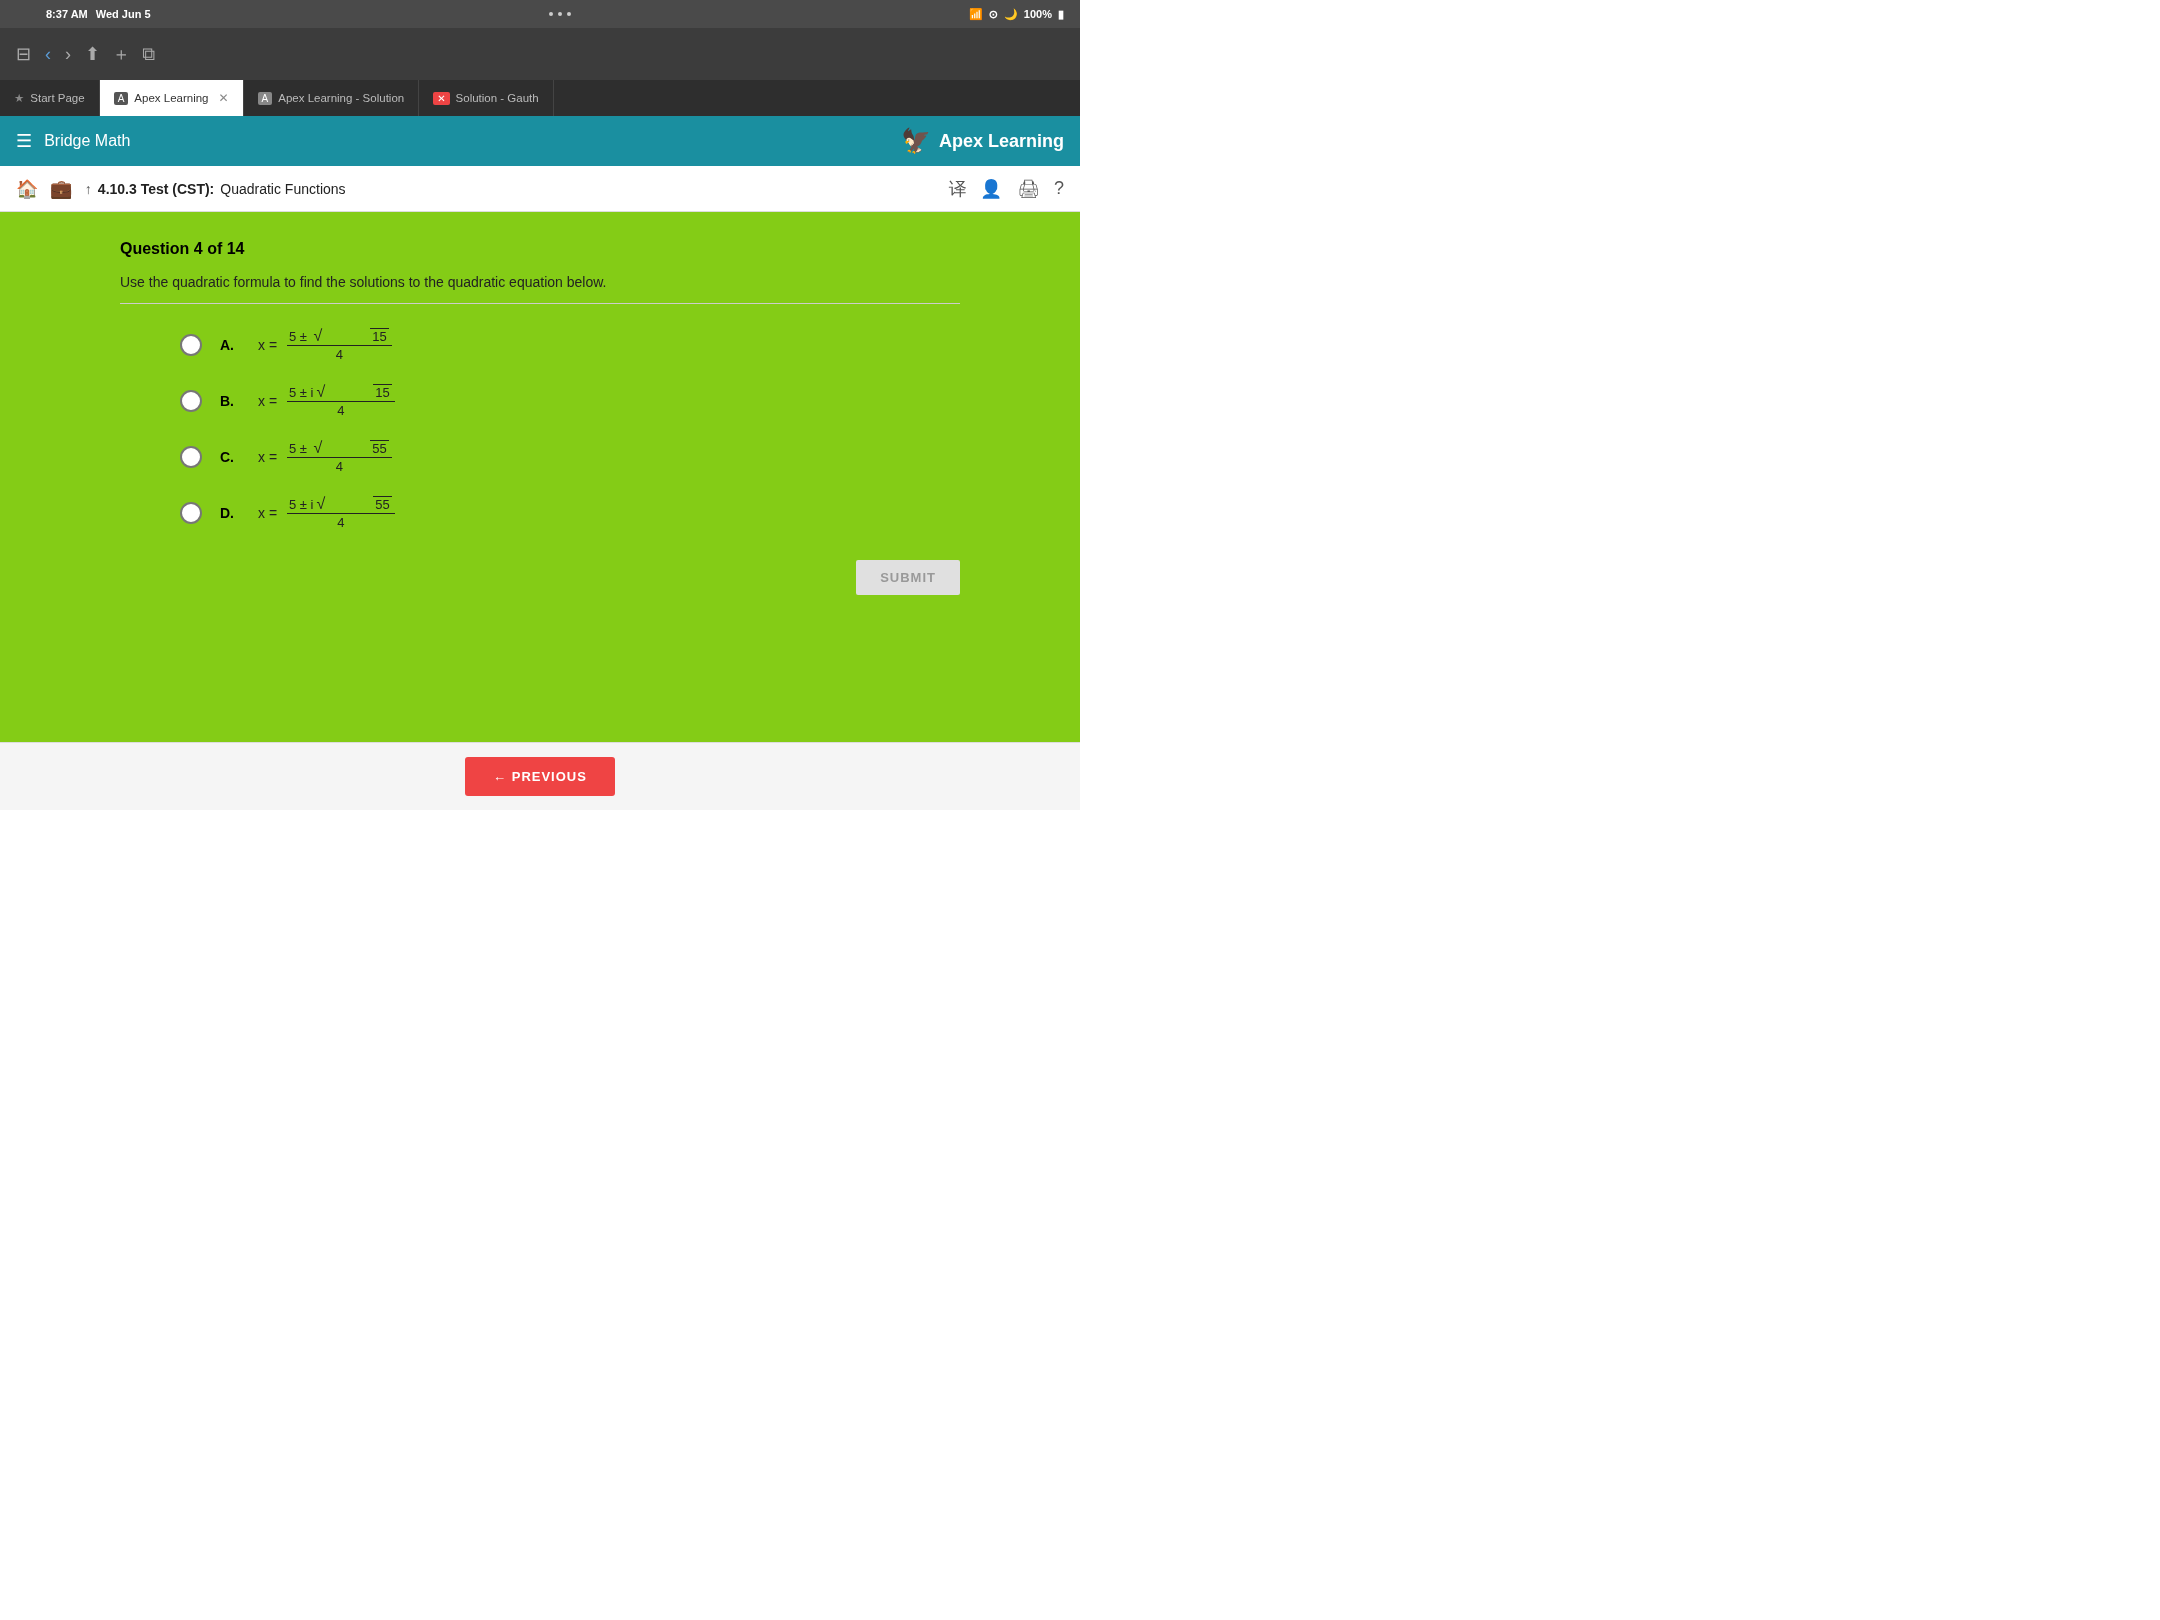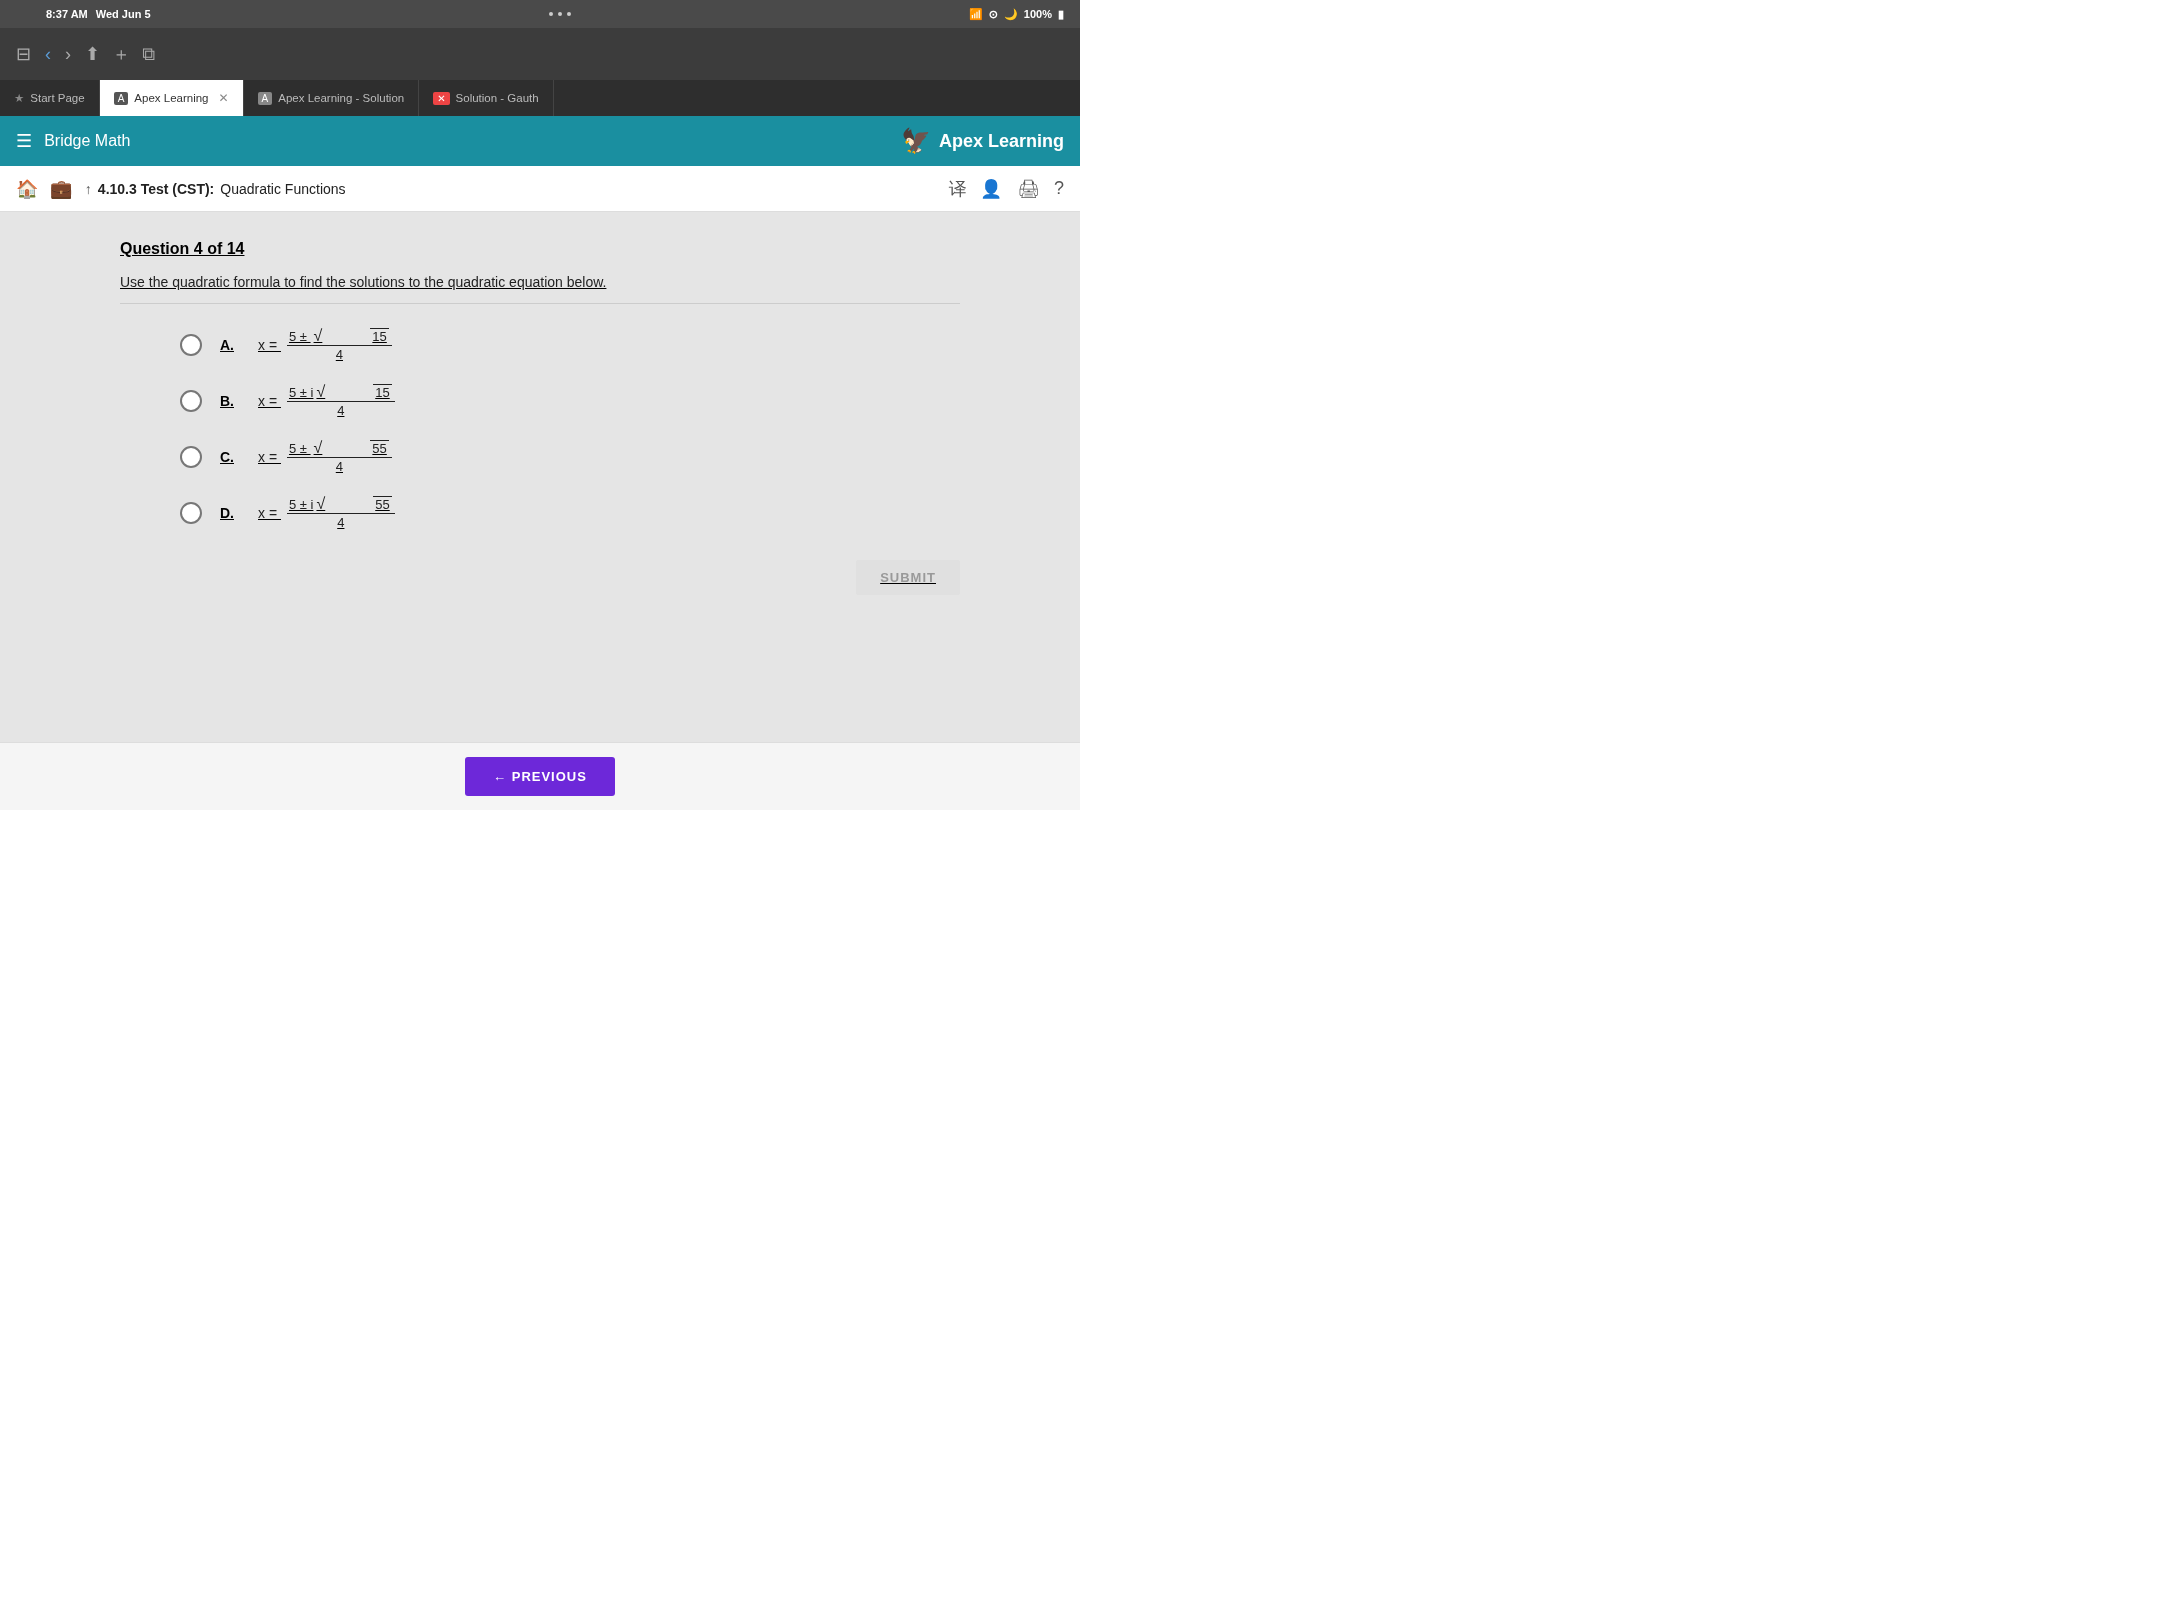--- a/index.html
+++ b/index.html
@@ -105,24 +105,23 @@
     .home-icon, .briefcase-icon { color: #555; font-size: 18px; }
     .breadcrumb-container { display: flex; align-items: center; gap: 6px; }
     .breadcrumb-up { color: #555; font-size: 14px; }
     .breadcrumb-text { font-size: 14px; color: #222; }
     .breadcrumb-bold { font-weight: 700; }
     .sub-header-right { display: flex; align-items: center; gap: 14px; color: #555; font-size: 18px; }
 
     
     .content-area {
       padding: 28px 120px 20px 120px;
-      background: #e5e5e5;
+      background: #84cc16;
       flex: 1;
       overflow-y: auto;
-      text-decoration: underline;
     }
 
     .question-header {
       font-size: 16px;
       font-weight: 700;
       margin-bottom: 14px;
     }
 
     .question-text {
       font-size: 14px;
@@ -240,21 +239,21 @@
     
     .bottom-bar {
       border-top: 1px solid #ddd;
       background: #f5f5f5;
       display: flex;
       justify-content: center;
       padding: 14px 0;
     }
 
     .prev-btn {
-      background: #6d28d9;
+      background: #ef4444;
       color: #fff;
       border: none;
       padding: 12px 28px;
       font-size: 13px;
       font-weight: 700;
       letter-spacing: 1px;
       cursor: pointer;
       border-radius: 3px;
       display: flex;
       align-items: center;

